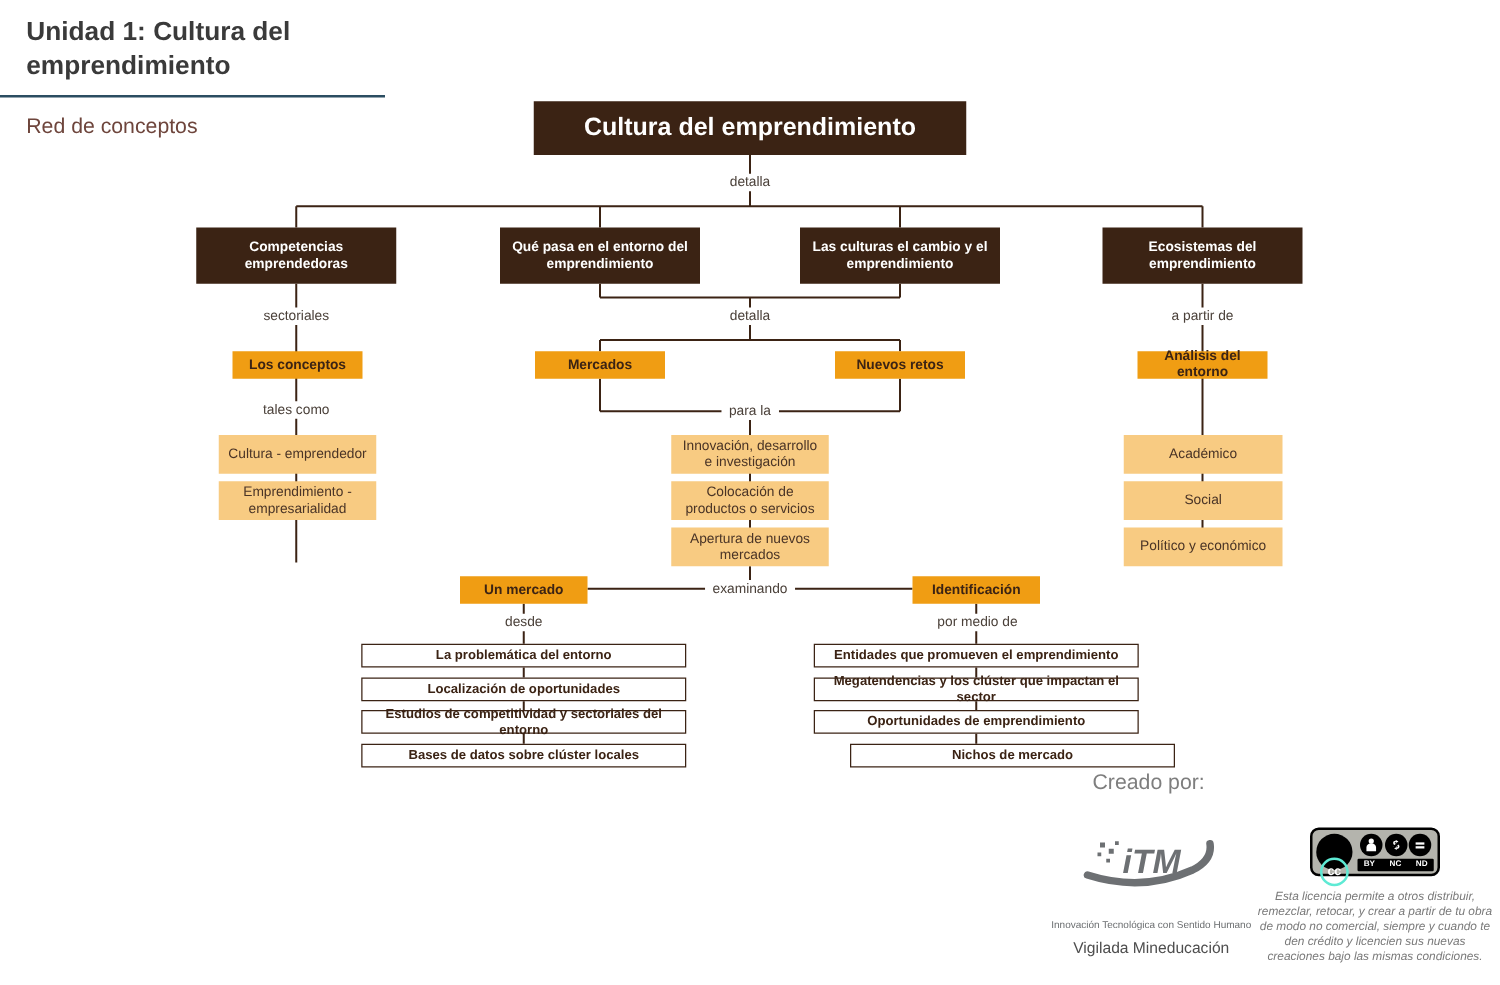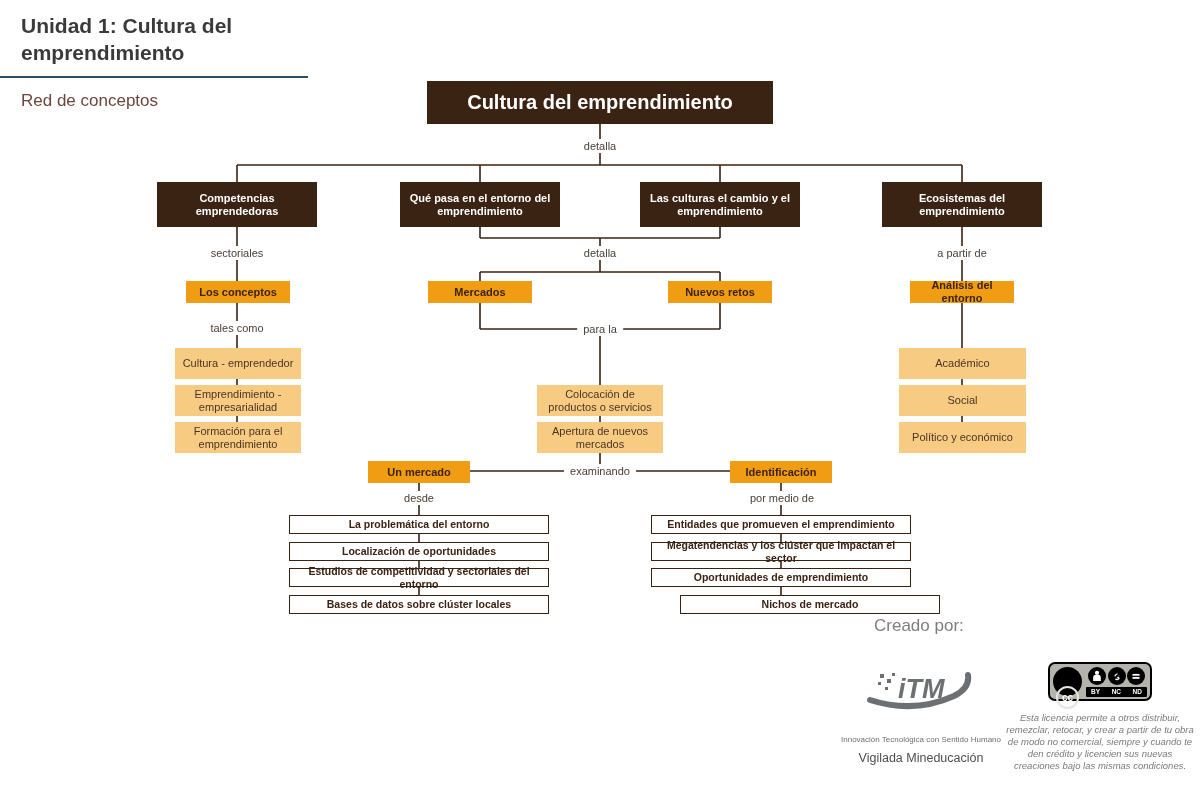--- a/index.html
+++ b/index.html
@@ -25,21 +25,21 @@
         color:#6B6E70;font-weight:600;letter-spacing:-0.3px;z-index:2;}
   .lema{position:absolute;left:838px;top:735px;width:166px;text-align:center;font-size:8px;
         color:#6B6E70;z-index:2;}
   .vigilada{position:absolute;left:838px;top:751px;width:166px;text-align:center;font-size:12.5px;
         color:#4E4E4E;z-index:2;}
   .cc-badge{position:absolute;left:1048px;top:662px;width:104px;height:39px;background:#B4B4AD;
         border:2.5px solid #000;border-radius:7px;box-sizing:border-box;display:flex;align-items:center;
         padding:0 3px;gap:4px;z-index:2;}
   .cc-circle{width:29px;height:29px;background:#000;border-radius:50%;display:flex;align-items:center;
         justify-content:center;flex:0 0 auto;}
-  .cc-circle .ring{width:23px;height:23px;border:2px solid #e5e5e5;border-radius:50%;box-sizing:border-box;
+  .cc-circle .ring{width:23px;height:23px;border:2px solid #5eead4;border-radius:50%;box-sizing:border-box;
         display:flex;align-items:center;justify-content:center;color:#fff;font-weight:700;font-size:10px;margin-top:32px;}
   .cc-right{display:flex;flex-direction:column;flex:1 1 auto;}
   .cc-icons{display:flex;justify-content:space-between;padding:0 2px;}
   .cc-ic{width:18px;height:18px;background:#000;border-radius:50%;display:flex;align-items:center;justify-content:center;}
   .cc-strip{background:#000;height:10px;display:flex;justify-content:space-between;align-items:center;
         padding:0 5px;margin-top:2px;border-radius:1px;}
   .cc-strip span{color:#fff;font-size:6.5px;font-weight:700;}
   .licencia{position:absolute;left:1006px;top:712px;width:188px;text-align:center;font-style:italic;
         font-size:9.5px;line-height:1.26;color:#7A7A7A;z-index:2;}
 </style>
@@ -76,22 +76,22 @@
   <div class="node dark-box" style="left:640px;top:182px;width:160px;height:45px;">Las culturas el cambio y el emprendimiento</div>
   <div class="node dark-box" style="left:882px;top:182px;width:160px;height:45px;">Ecosistemas del emprendimiento</div>
 
   <div class="node orange-box" style="left:186px;top:281px;width:104px;height:22px;">Los conceptos</div>
   <div class="node orange-box" style="left:428px;top:281px;width:104px;height:22px;">Mercados</div>
   <div class="node orange-box" style="left:668px;top:281px;width:104px;height:22px;">Nuevos retos</div>
   <div class="node orange-box" style="left:910px;top:281px;width:104px;height:22px;">Análisis del entorno</div>
 
   <div class="node light-box" style="left:175px;top:348px;width:126px;height:31px;">Cultura - emprendedor</div>
   <div class="node light-box" style="left:175px;top:385px;width:126px;height:31px;">Emprendimiento - empresarialidad</div>
-  <div class="node light-box" style="left:175px;top:422px;width:126px;height:31px;">Formación para el emprendimiento</div>
 
+  <div class="node light-box" style="left:537px;top:348px;width:126px;height:31px;">Innovación, desarrollo e investigación</div>
   <div class="node light-box" style="left:537px;top:385px;width:126px;height:31px;">Colocación de productos o servicios</div>
   <div class="node light-box" style="left:537px;top:422px;width:126px;height:31px;">Apertura de nuevos mercados</div>
 
   <div class="node light-box" style="left:899px;top:348px;width:127px;height:31px;">Académico</div>
   <div class="node light-box" style="left:899px;top:385px;width:127px;height:31px;">Social</div>
   <div class="node light-box" style="left:899px;top:422px;width:127px;height:31px;">Político y económico</div>
 
   <div class="node orange-box" style="left:368px;top:461px;width:102px;height:22px;">Un mercado</div>
   <div class="node orange-box" style="left:730px;top:461px;width:102px;height:22px;">Identificación</div>
 

